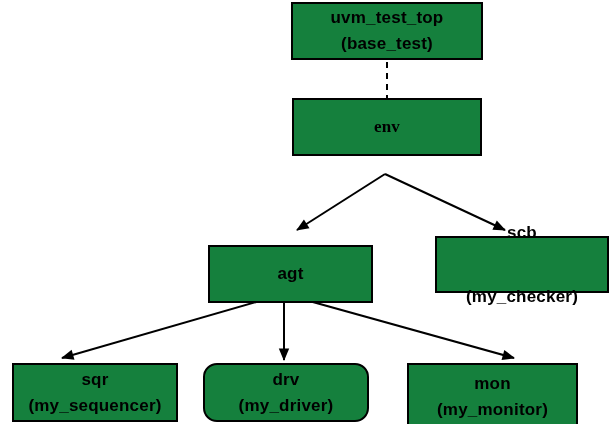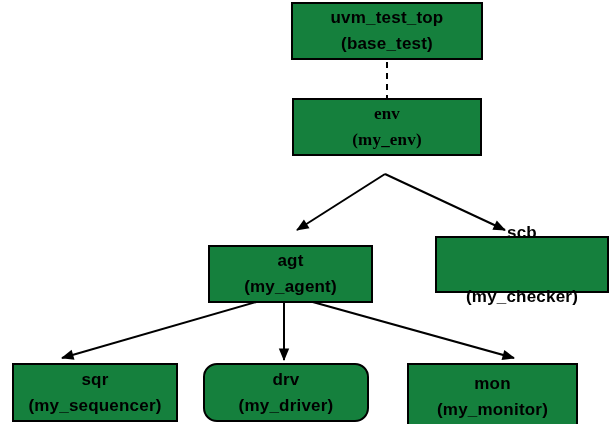--- a/index.html
+++ b/index.html
@@ -69,26 +69,24 @@
     <line x1="284" y1="294" x2="514" y2="358" stroke="#000000" stroke-width="2" marker-end="url(#arrowhead)"></line>
   </svg>
 
   <div class="node n-test">
     <span class="line1">uvm_test_top</span>
     <span class="line2">(base_test)</span>
   </div>
 
   <div class="node n-env">
     <span class="line1">env</span>
-    <span class="line2">(my_env)</span>
   </div>
 
   <div class="node n-agt">
     <span class="line1">agt</span>
-    <span class="line2">(my_agent)</span>
   </div>
 
   <div class="node n-scb">
     <span class="line1">scb</span>
     <span class="line2">(my_checker)</span>
   </div>
 
   <div class="node n-sqr">
     <span class="line1">sqr</span>
     <span class="line2">(my_sequencer)</span>

